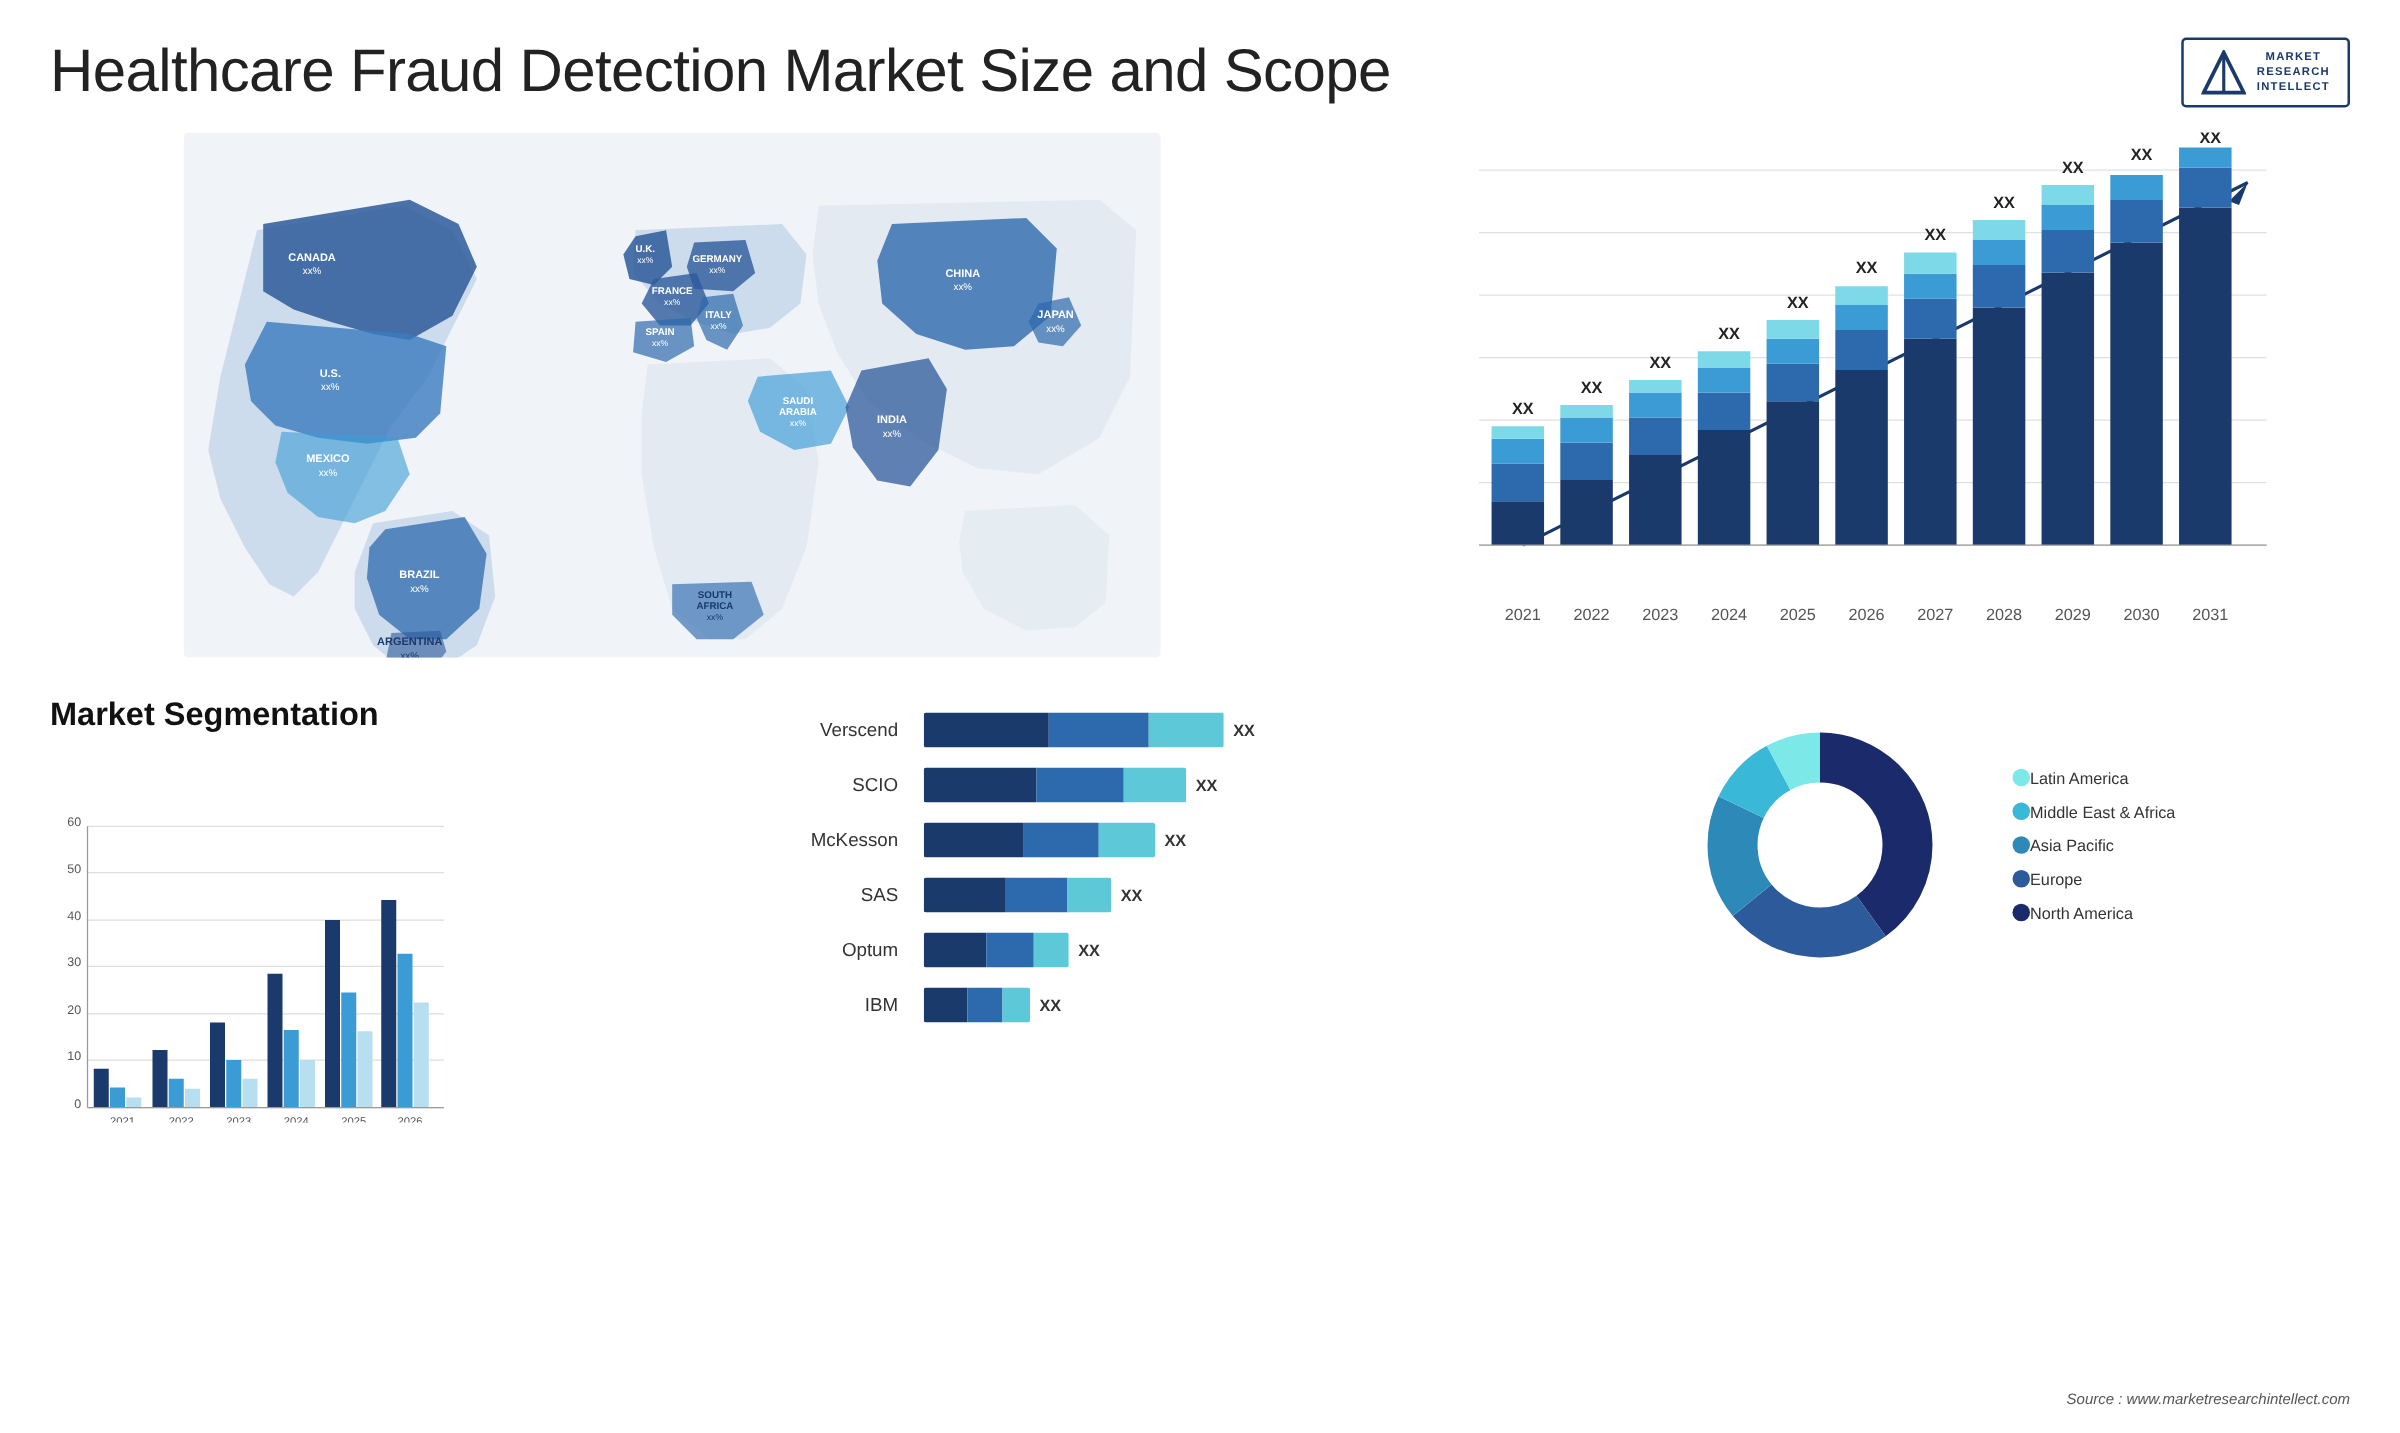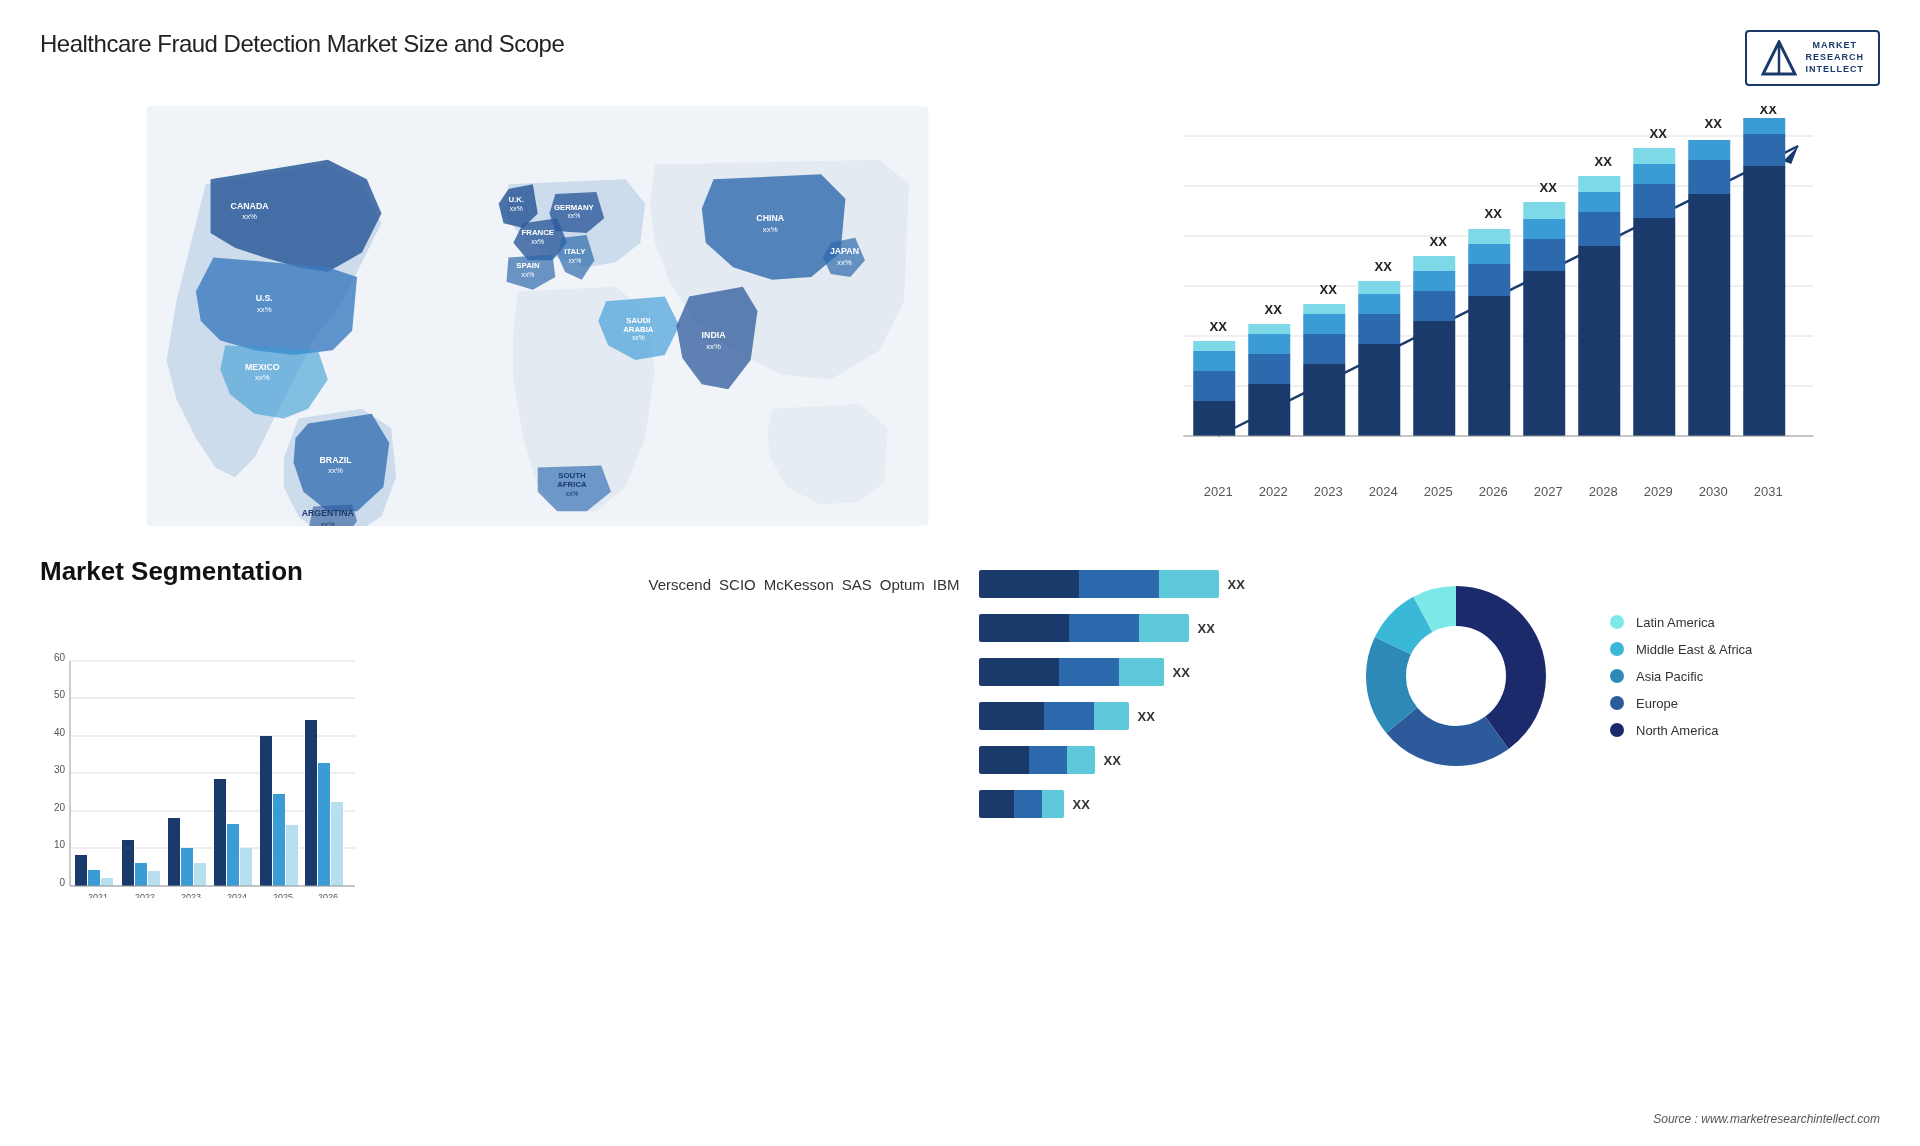--- a/index.html
+++ b/index.html
@@ -21,21 +21,21 @@
 
     
     .header {
       display: flex;
       justify-content: space-between;
       align-items: flex-start;
       margin-bottom: 20px;
     }
 
     .title {
-      font-size: 24px;
+      font-size: 48px;
       font-weight: 400;
       color: #222222;
       letter-spacing: -0.5px;
     }
 
     .logo-container {
       display: flex;
       flex-direction: column;
       align-items: center;
       border: 2px solid #1a3a6b;
@@ -126,21 +126,21 @@
     }
 
     .players-content {
       display: flex;
       gap: 20px;
       margin-top: 10px;
     }
 
     .player-names {
       display: flex;
-      flex-direction: row;
+      flex-direction: column;
       gap: 8px;
       justify-content: space-around;
     }
 
     .player-name {
       font-size: 15px;
       color: #333;
       text-align: right;
       height: 36px;
       display: flex;
@@ -190,21 +190,21 @@
 
     .regional-legend {
       display: flex;
       flex-direction: column;
       gap: 12px;
     }
 
     .reg-legend-item {
       display: flex;
       align-items: center;
-      gap: 12px;
+      gap: 0;
       font-size: 13px;
       color: #333;
       padding-left: 24px;
     }
 
     .reg-legend-dot {
       width: 14px;
       height: 14px;
       border-radius: 50%;
       flex-shrink: 0;

